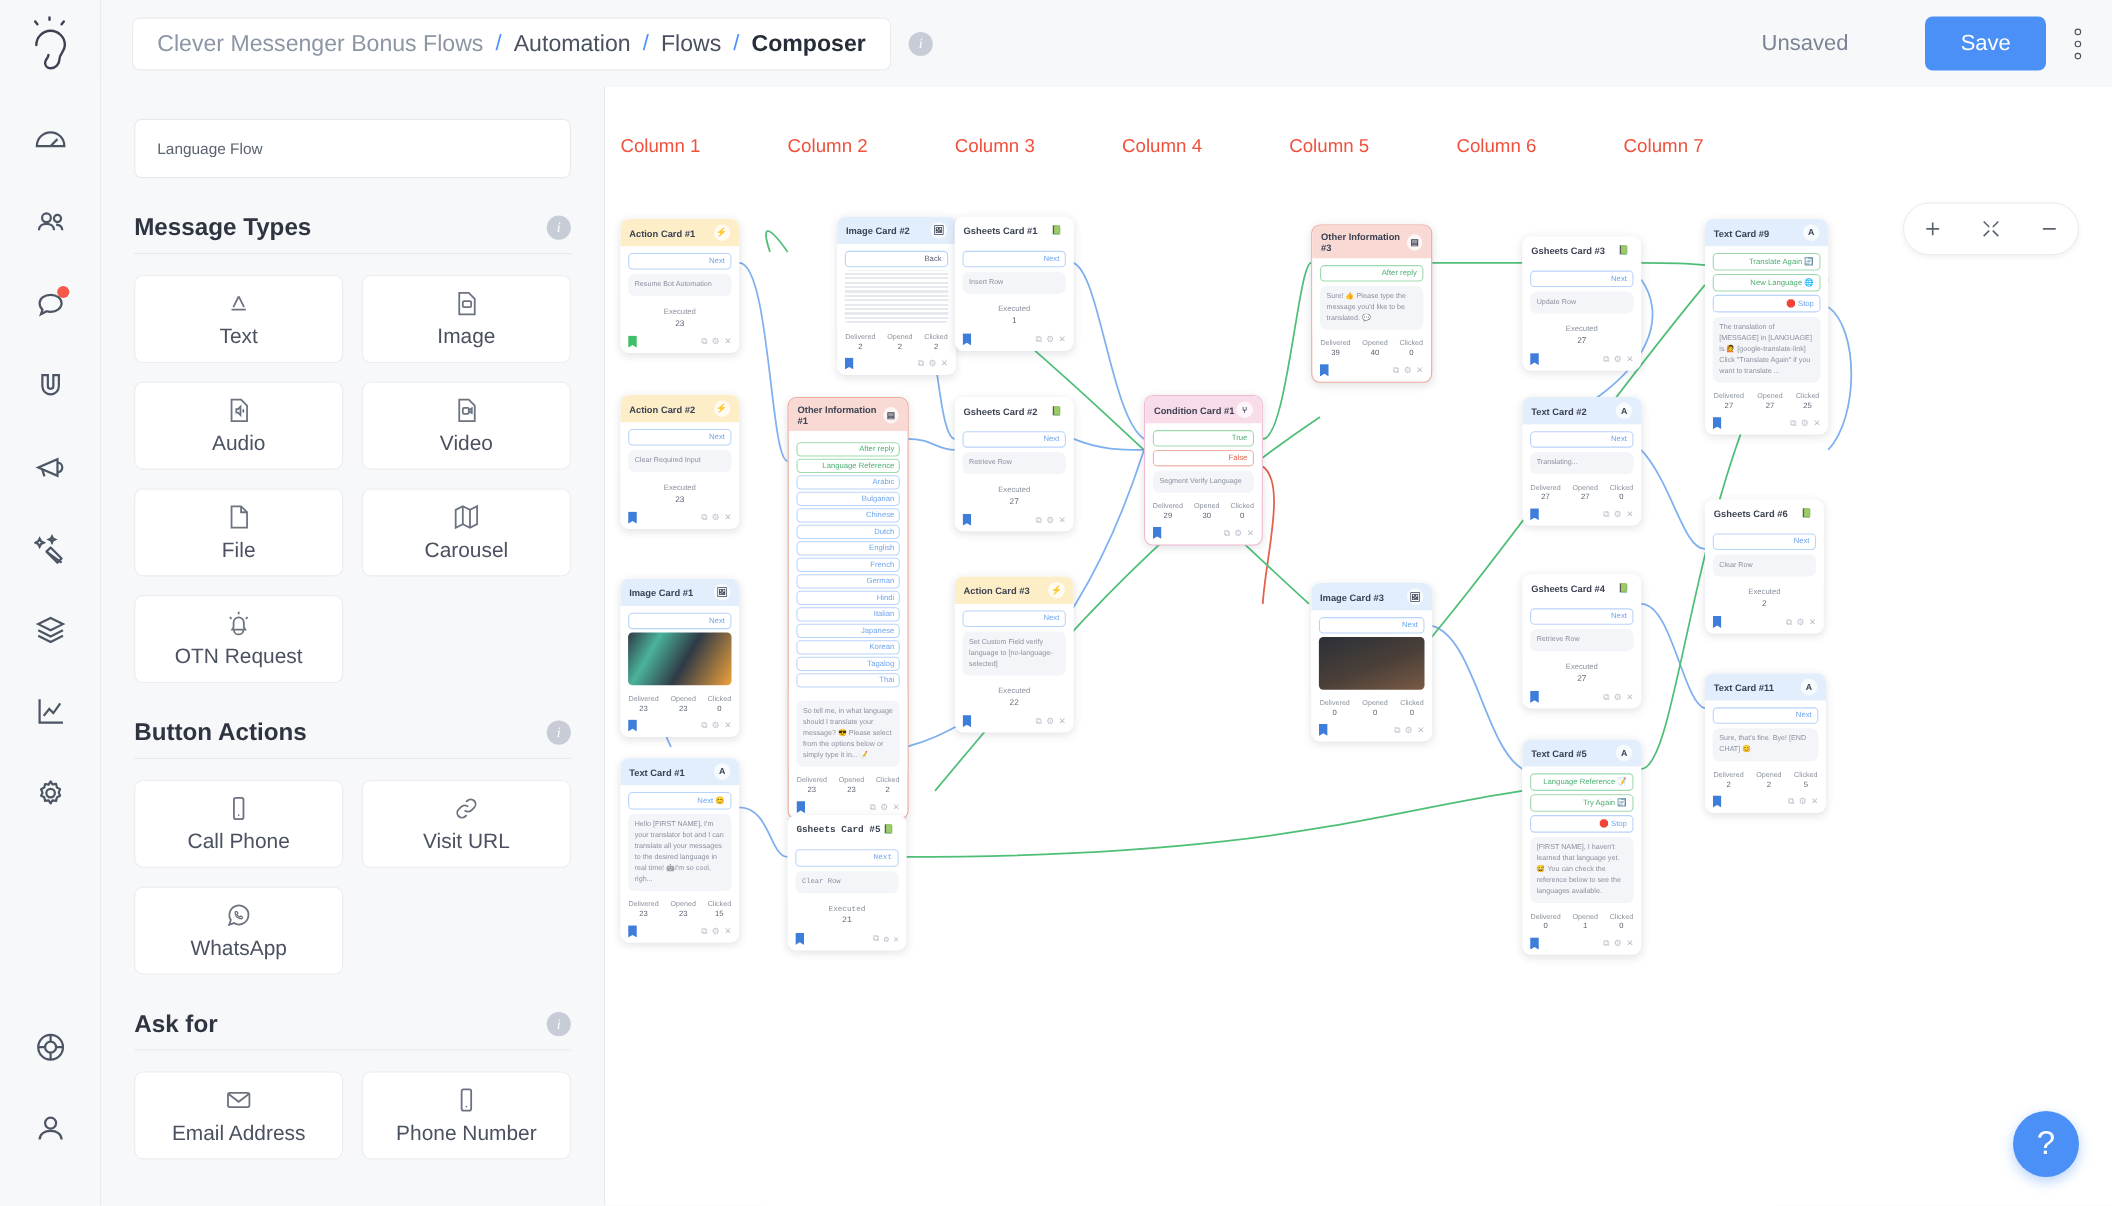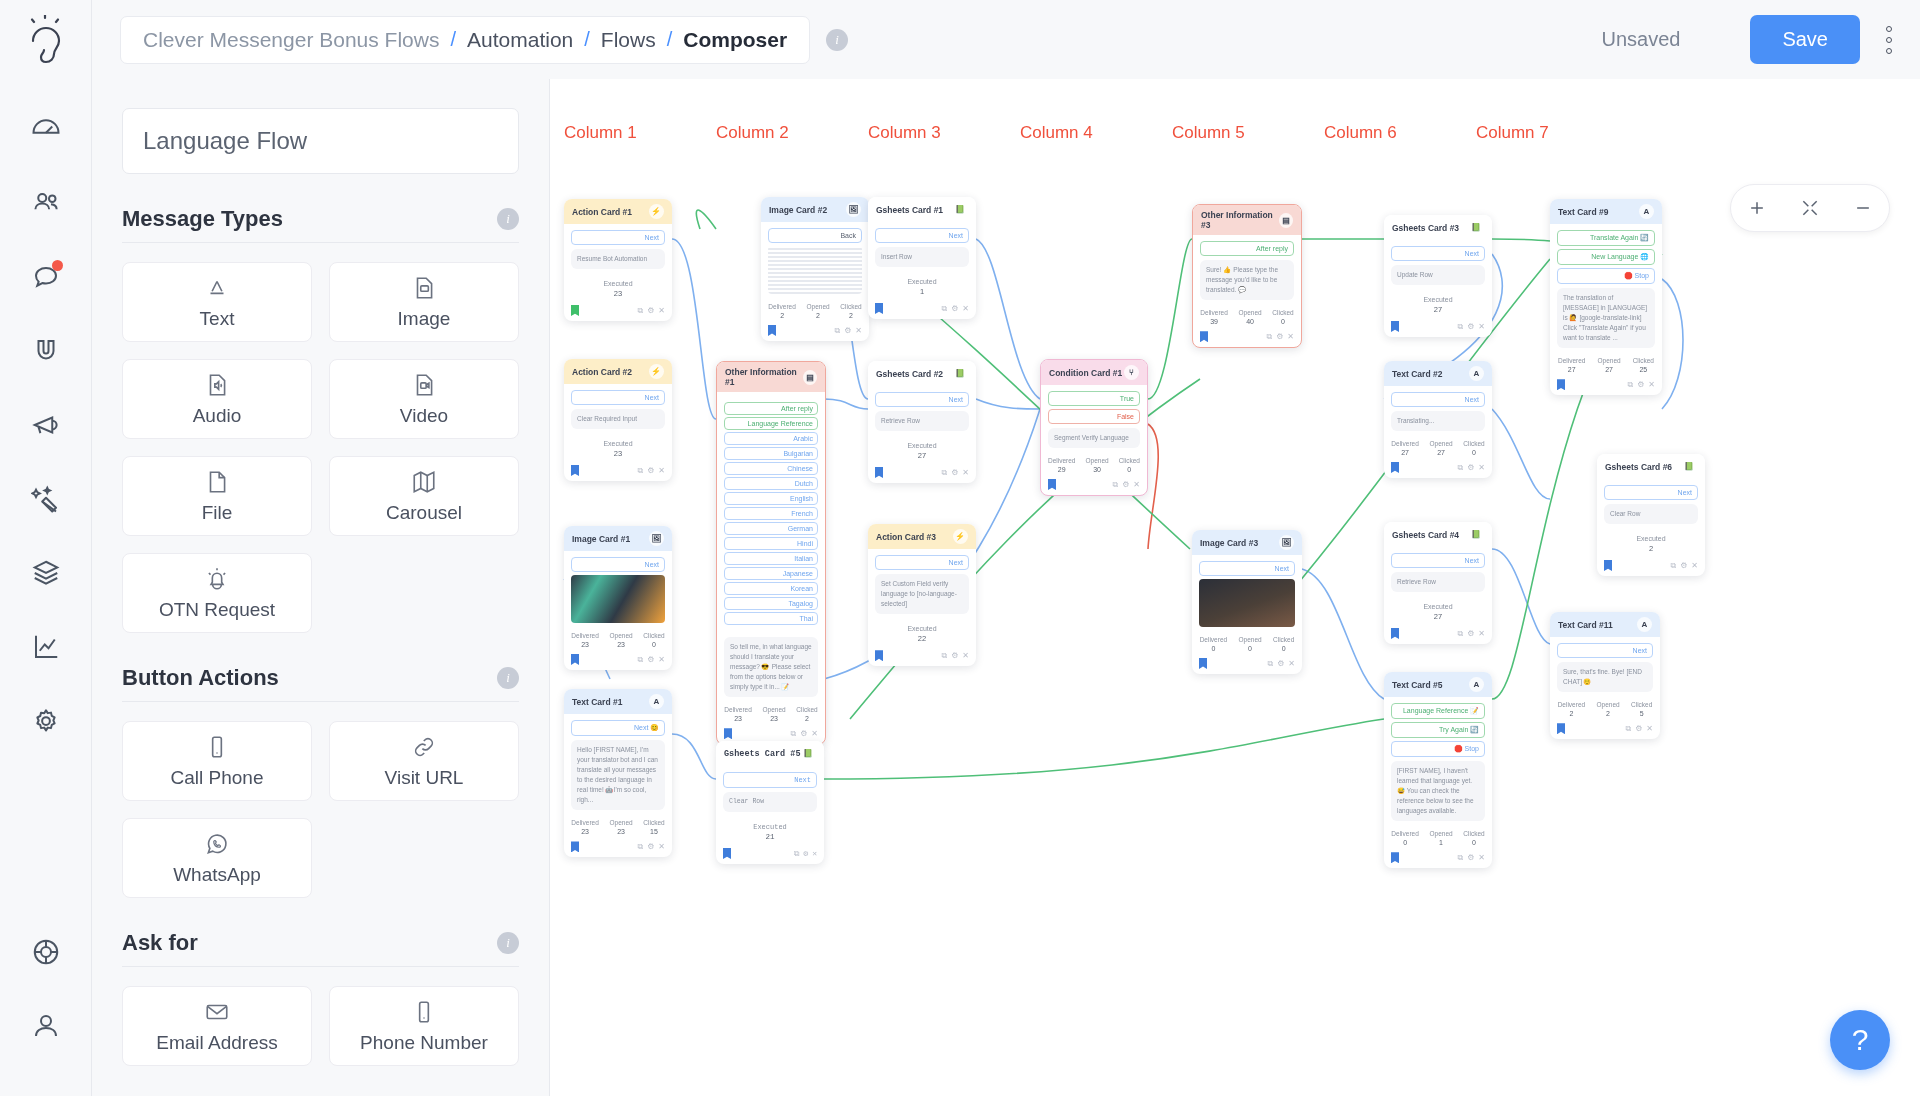--- a/index.html
+++ b/index.html
@@ -36,21 +36,21 @@
     cursor:pointer; position:relative; margin-bottom:18px; }
   .rail-btn svg { stroke:#4b5563; fill:none; stroke-width:1.6; }
   .badge { position:absolute; top:11px; right:11px; width:11px; height:11px;
     background:#f4594a; border-radius:50%; }
   .rail-bottom { margin-top:auto; padding-bottom:24px; }
 
   
   .panel { position:absolute; left:92px; top:79px; width:458px; height:1017px;
     background:#f7f8fa; border-right:1px solid #e7e9ee; padding:29px 30px 0 30px; overflow:hidden; }
   .flow-name { width:100%; background:#fff; border:1px solid #e7e9ee; border-radius:7px;
-    padding:18px 20px; font-size:24px; color:#5b6371; font-family:inherit; outline:none; }
+    padding:18px 20px; font-size:14px; color:#5b6371; font-family:inherit; outline:none; }
   .sec-head { display:flex; align-items:center; justify-content:space-between;
     margin-top:32px; padding-bottom:10px; border-bottom:1px solid #e7e9ee; }
   .sec-title { font-size:22px; font-weight:bold; color:#2e3440; }
   .grid { display:grid; grid-template-columns:1fr 1fr; gap:17px; margin-top:19px; }
   .tile { background:#fff; border:1px solid #ececf1; border-radius:8px; height:80px;
     display:flex; flex-direction:column; align-items:center; justify-content:center; gap:7px;
     cursor:pointer; }
   .tile svg { stroke:#6b7280; fill:none; stroke-width:1.5; }
   .tile span { font-size:19px; color:#4a5160; }
 
@@ -694,21 +694,21 @@
         </div>
         <div class="card-ft">
           <span class="flag"></span>
           <span class="ft-icons">
             <span>⧉</span>
             <span>⚙</span>
             <span>✕</span>
           </span>
         </div>
       </div>
-      <div class="card" style="left: 1000px; top: 375px; width: 108px; margin-left: 47px;">
+      <div class="card" style="left: 1000px; top: 375px; width: 108px;">
         <div class="card-hd" style="background:#fff">
           <span>Gsheets Card #6</span>
           <span class="ic">📗</span>
         </div>
         <div class="card-body">
           <div class="out ">Next</div>
           <div class="bubble">Clear Row</div>
         </div>
         <div class="exec">
           <div class="lab">Executed</div>

